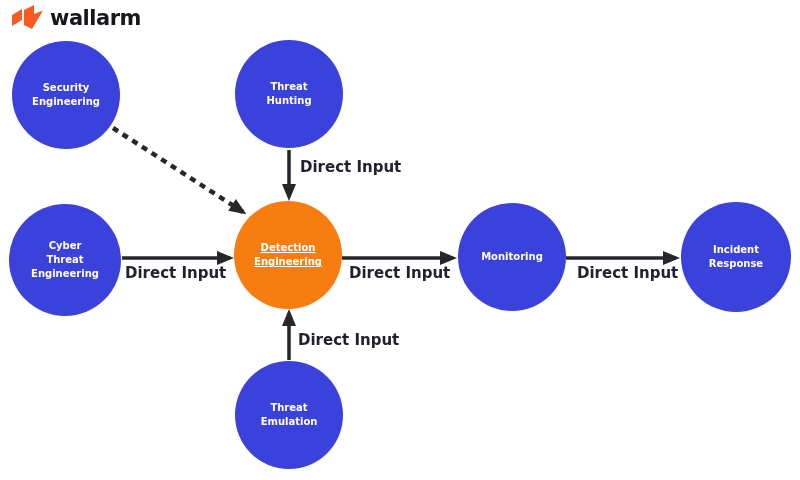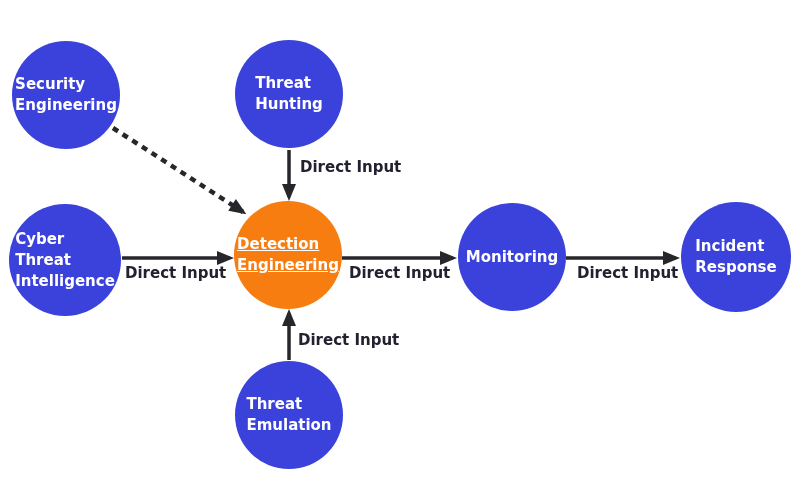--- a/index.html
+++ b/index.html
@@ -32,22 +32,22 @@
     font-size:21px;font-weight:600;color:var(--logo-text);
     letter-spacing:-0.5px;
   }
   .edges{
     position:absolute;left:0;top:0;width:800px;height:480px;
     pointer-events:none;
   }
   .node{
     position:absolute;border-radius:50%;
     display:flex;align-items:center;justify-content:center;
-    color:var(--node-text);
-    font-size:15px;font-weight:700;line-height:1.4;
+    text-align:center;color:var(--node-text);
+    font-size:10px;font-weight:700;line-height:1.4;
     white-space:pre-line;background:var(--node-blue);
   }
   .node.orange{background:var(--node-orange);}
   .node-security-engineering{left:12px;top:41px;width:108px;height:108px;}
   .node-threat-hunting{left:235px;top:40px;width:108px;height:108px;}
   .node-cyber-threat-intelligence{left:9px;top:204px;width:112px;height:112px;}
   .node-detection-engineering{left:234px;top:201px;width:108px;height:108px;text-decoration:underline;}
   .node-monitoring{left:458px;top:203px;width:108px;height:108px;}
   .node-incident-response{left:681px;top:202px;width:110px;height:110px;}
   .node-threat-emulation{left:235px;top:361px;width:108px;height:108px;}
@@ -63,20 +63,29 @@
   .lbl-te{left:298px;top:331px;}
   line.solid{stroke:var(--arrow);stroke-width:3.5;}
   line.dashed{stroke:var(--arrow);stroke-width:4.5;stroke-dasharray:6 5.5;}
   #arrowhead path{fill:var(--arrow);}
 </style>
 </head>
 <body>
 
 <div class="canvas">
 
+  <div class="logo">
+    <span class="logo-icon">
+      <svg width="34" height="26" viewBox="0 0 34 26">
+        <polygon points="2,21 2,10 12,4 12,15" style="fill:var(--logo-orange)"></polygon>
+        <polygon points="14,20 14,5 24,0 24,9 33,5.5 22,24" style="fill:var(--logo-orange)"></polygon>
+      </svg>
+    </span>
+    <span class="logo-word">wallarm</span>
+  </div>
 
   <svg class="edges" width="800" height="480" viewBox="0 0 800 480">
     <defs>
       <marker id="arrowhead" viewBox="0 0 18 16" refX="14" refY="8" markerWidth="18" markerHeight="16" markerUnits="userSpaceOnUse" orient="auto">
         <path d="M1,1 L18,8 L1,15 Z"></path>
       </marker>
     </defs>
     <line class="dashed" x1="113" y1="128" x2="243" y2="212" marker-end="url(#arrowhead)"></line>
     <line class="solid" x1="289" y1="150" x2="289" y2="197" marker-end="url(#arrowhead)"></line>
     <line class="solid" x1="122" y1="258" x2="230" y2="258" marker-end="url(#arrowhead)"></line>
@@ -84,21 +93,21 @@
     <line class="solid" x1="342" y1="258" x2="453" y2="258" marker-end="url(#arrowhead)"></line>
     <line class="solid" x1="566" y1="258" x2="676" y2="258" marker-end="url(#arrowhead)"></line>
   </svg>
 
   <div class="node node-security-engineering">Security
 Engineering</div>
   <div class="node node-threat-hunting">Threat
 Hunting</div>
   <div class="node node-cyber-threat-intelligence">Cyber
 Threat
-Intelligence</div>
+Engineering</div>
   <div class="node orange node-detection-engineering">Detection
 Engineering</div>
   <div class="node node-incident-response">Incident
 Response</div>
   <div class="node node-monitoring">Monitoring</div>
   <div class="node node-threat-emulation">Threat
 Emulation</div>
 
   <div class="edge-label lbl-th">Direct Input</div>
   <div class="edge-label lbl-cti">Direct Input</div>

